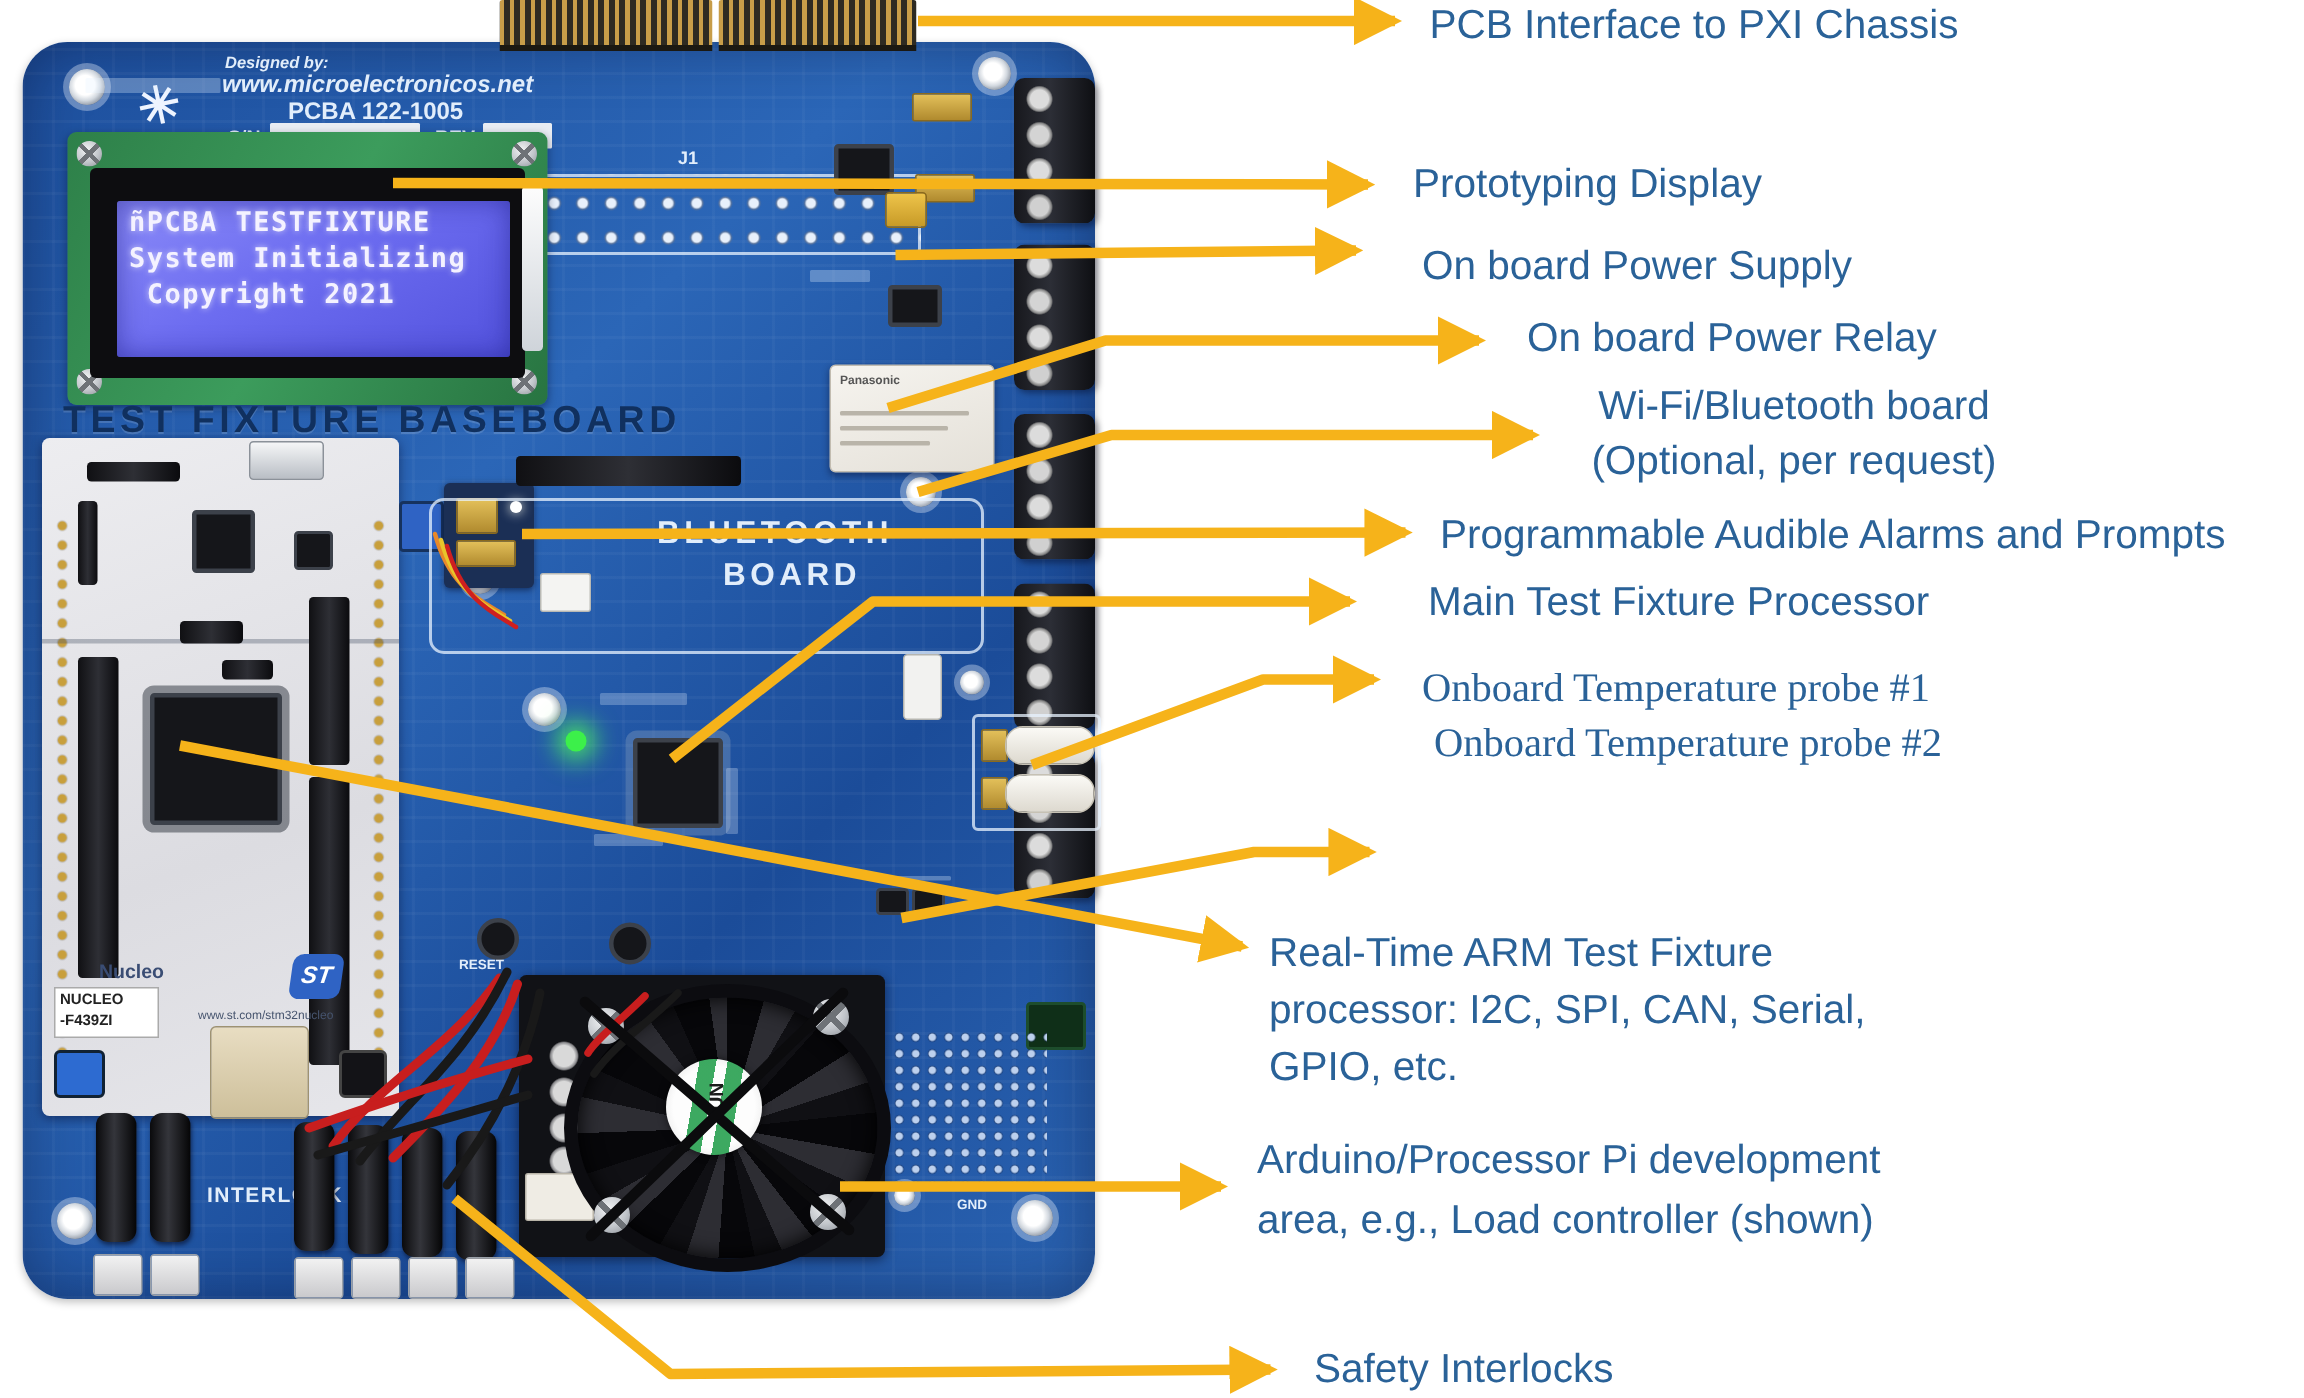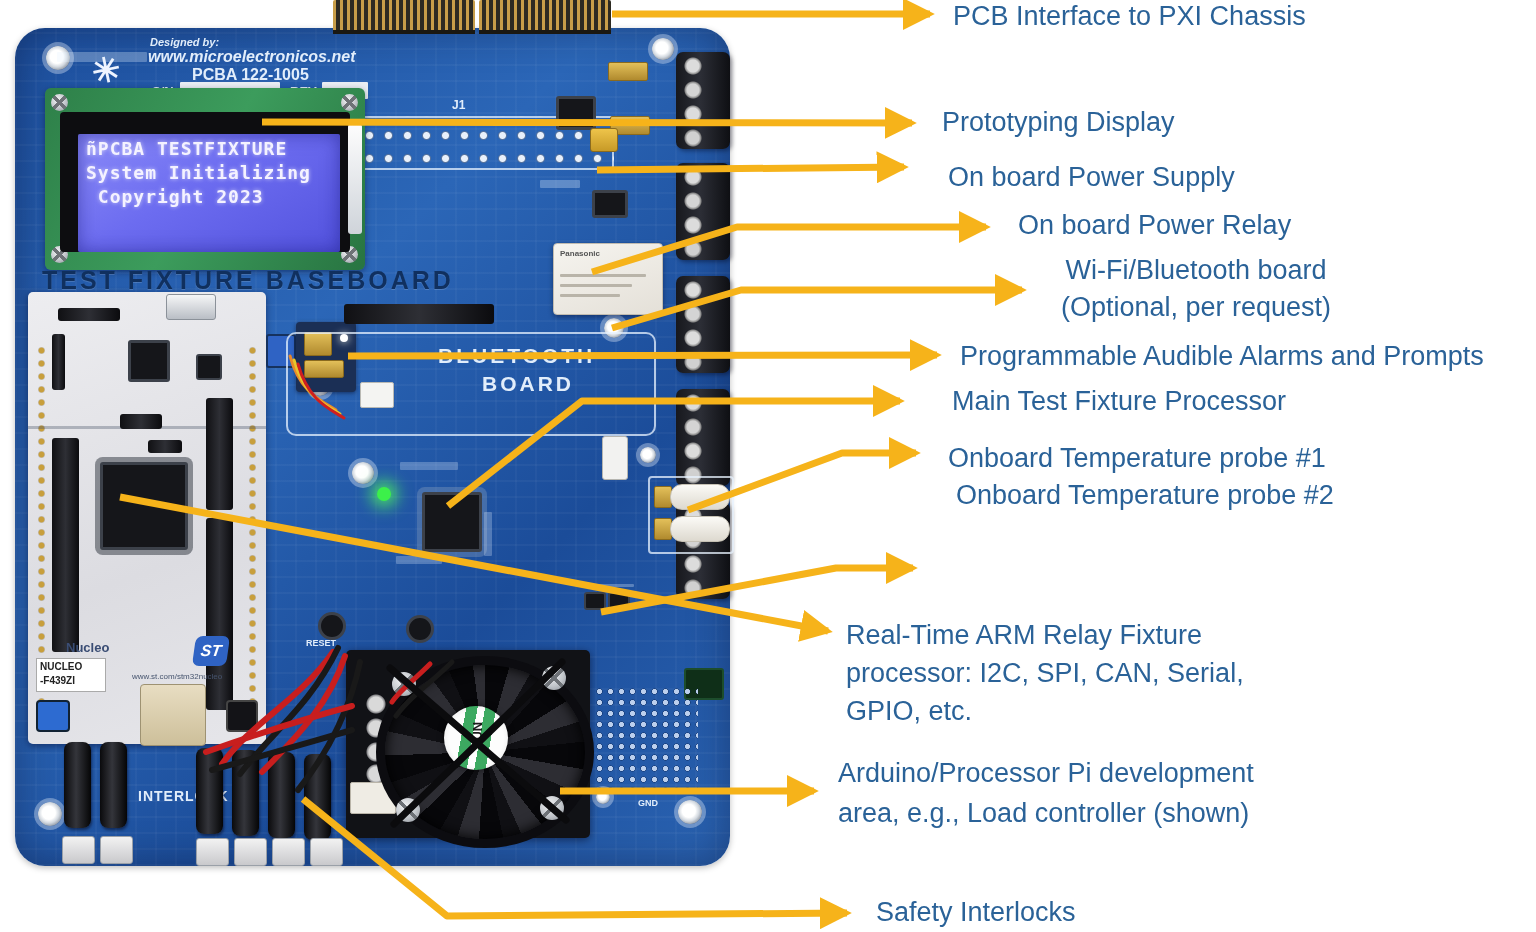--- a/index.html
+++ b/index.html
@@ -41,21 +41,21 @@
   .chip{position:absolute;background:#15161a;border:3px solid #3c414a;border-radius:3px;}
   .gold{position:absolute;background:linear-gradient(#e3c05a,#b08a2e);border:1px solid #8a6a1e;border-radius:2px;}
   
   #lcdboard{position:absolute;left:45px;top:88px;width:320px;height:182px;border-radius:6px;
         background:linear-gradient(120deg,#2e8049,#3c9c5c 50%,#287441);box-shadow:0 2px 6px rgba(0,0,30,.4);}
   #lcdbezel{position:absolute;left:15px;top:24px;width:290px;height:140px;background:#0d0d10;border-radius:4px;}
   #lcdscreen{position:absolute;left:18px;top:22px;width:254px;height:98px;border-radius:2px;
         background:linear-gradient(150deg,#8a8af8 0%,#6c6cf0 45%,#5353de 100%);
         box-shadow:inset 0 0 18px rgba(20,20,120,.5);
         color:#f4f2ff;font-family:"DejaVu Sans Mono",monospace;font-weight:bold;
-        font-size:18px;line-height:24px;letter-spacing:1px;padding:3px 0 17px 8px;
+        font-size:18px;line-height:24px;letter-spacing:1px;padding:3px 0 3px 8px;
         text-shadow:0 0 4px rgba(255,255,255,.65);white-space:pre;}
   
   #nucleo{position:absolute;left:28px;top:292px;width:238px;height:452px;border-radius:5px;
         background:linear-gradient(160deg,#ededf0,#dcdce1 60%,#e6e6ea);box-shadow:0 2px 7px rgba(0,0,30,.45);}
   .pindots{position:absolute;width:15px;
         background-image:radial-gradient(circle,#c89f3c 0 2.6px,rgba(0,0,0,.12) 3.4px,transparent 4px);
         background-size:15px 13px;}
   .bheader{position:absolute;background:linear-gradient(90deg,#101013,#2e2f35 50%,#0b0b0e);border-radius:3px;}
   
   .ann{position:absolute;color:#2A6298;font-size:27px;line-height:37px;white-space:nowrap;z-index:9;}
@@ -99,21 +99,21 @@
   <div class="silk-o" style="left:238px;top:116px;width:372px;height:50px;border-radius:4px;
        background-image:radial-gradient(circle,#e8f0fb 0 3px,#58739c 4px,transparent 5px);background-size:19px 23px;background-position:6px 6px;"></div>
   <div class="silktxt" style="left:452px;top:98px;font-size:12px;">J1</div>
 
   <div id="lcdboard">
     <div class="screw" style="left:6px;top:6px;width:17px;height:17px;"></div>
     <div class="screw" style="left:296px;top:6px;width:17px;height:17px;"></div>
     <div class="screw" style="left:6px;top:158px;width:17px;height:17px;"></div>
     <div class="screw" style="left:296px;top:158px;width:17px;height:17px;"></div>
     <div id="lcdbezel">
-      <div id="lcdscreen"><div>ñPCBA TESTFIXTURE</div><div>System Initializing</div><div> Copyright 2023</div></div>
+      <div id="lcdscreen"><div>ñPCBA TESTFIXTURE</div><div>System Initializing</div><div> Copyright 2021</div></div>
       <div style="position:absolute;right:-12px;top:12px;width:14px;height:110px;background:linear-gradient(#fdfdfd,#cfd4da);border-radius:3px;"></div>
     </div>
     <div class="silk" style="left:12px;top:-36px;width:90px;height:10px;opacity:.5;"></div>
   </div>
 
   <div class="silktxt" style="left:42px;top:266px;font-size:25px;letter-spacing:3px;color:#10305f;text-shadow:0 1px 0 rgba(255,255,255,.15);">TEST FIXTURE BASEBOARD</div>
 
   <div id="nucleo">
     <div class="pindots" style="left:6px;top:52px;height:392px;"></div>
     <div class="pindots" style="left:217px;top:52px;height:392px;"></div>
@@ -288,26 +288,26 @@
     </div>
   <div class="ann" style="left:1018px;top:207px;">
       <div>On board Power Relay</div>
     </div>
   <div class="ann" style="left:960px;top:338px;">
       <div>Programmable Audible Alarms and Prompts</div>
     </div>
   <div class="ann" style="left:952px;top:383px;">
       <div>Main Test Fixture Processor</div>
     </div>
-  <div class="ann" style="left:948px;top:440px;">
+  <div class="ann" style="left:948px;top:440px;font-family:Liberation Serif, serif;">
       <div>Onboard Temperature probe #1</div>
       <div style="padding-left:8px;">Onboard Temperature probe #2</div>
     </div>
   <div class="ann" style="left:846px;top:616px;line-height:38px;">
-      <div>Real-Time ARM Relay Fixture</div>
+      <div>Real-Time ARM Test Fixture</div>
       <div>processor: I2C, SPI, CAN, Serial,</div>
       <div>GPIO, etc.</div>
     </div>
   <div class="ann" style="left:838px;top:753px;line-height:40px;">
       <div>Arduino/Processor Pi development</div>
       <div>area, e.g., Load controller (shown)</div>
     </div>
   <div class="ann" style="left:876px;top:894px;">
       <div>Safety Interlocks</div>
     </div>

